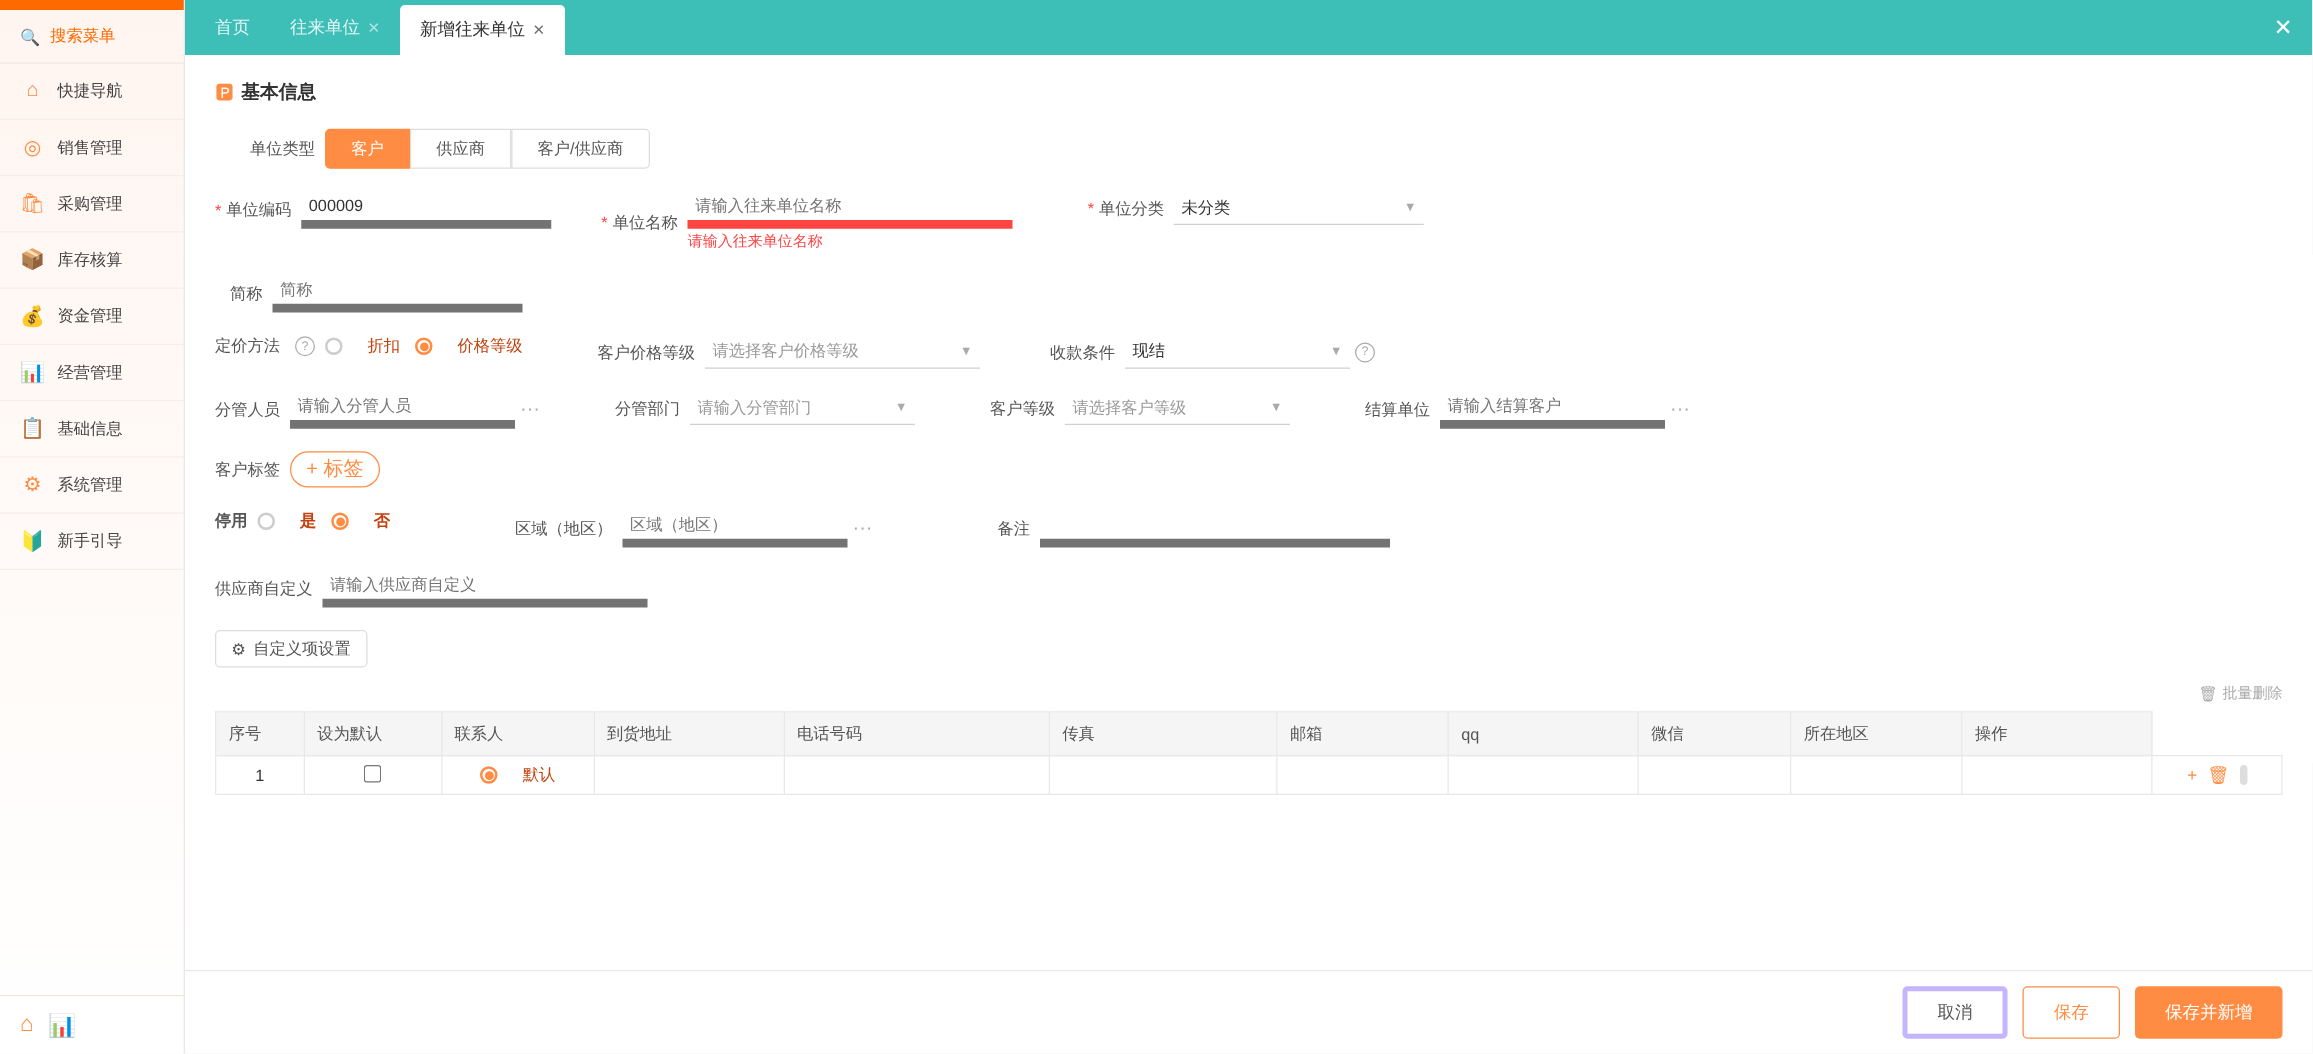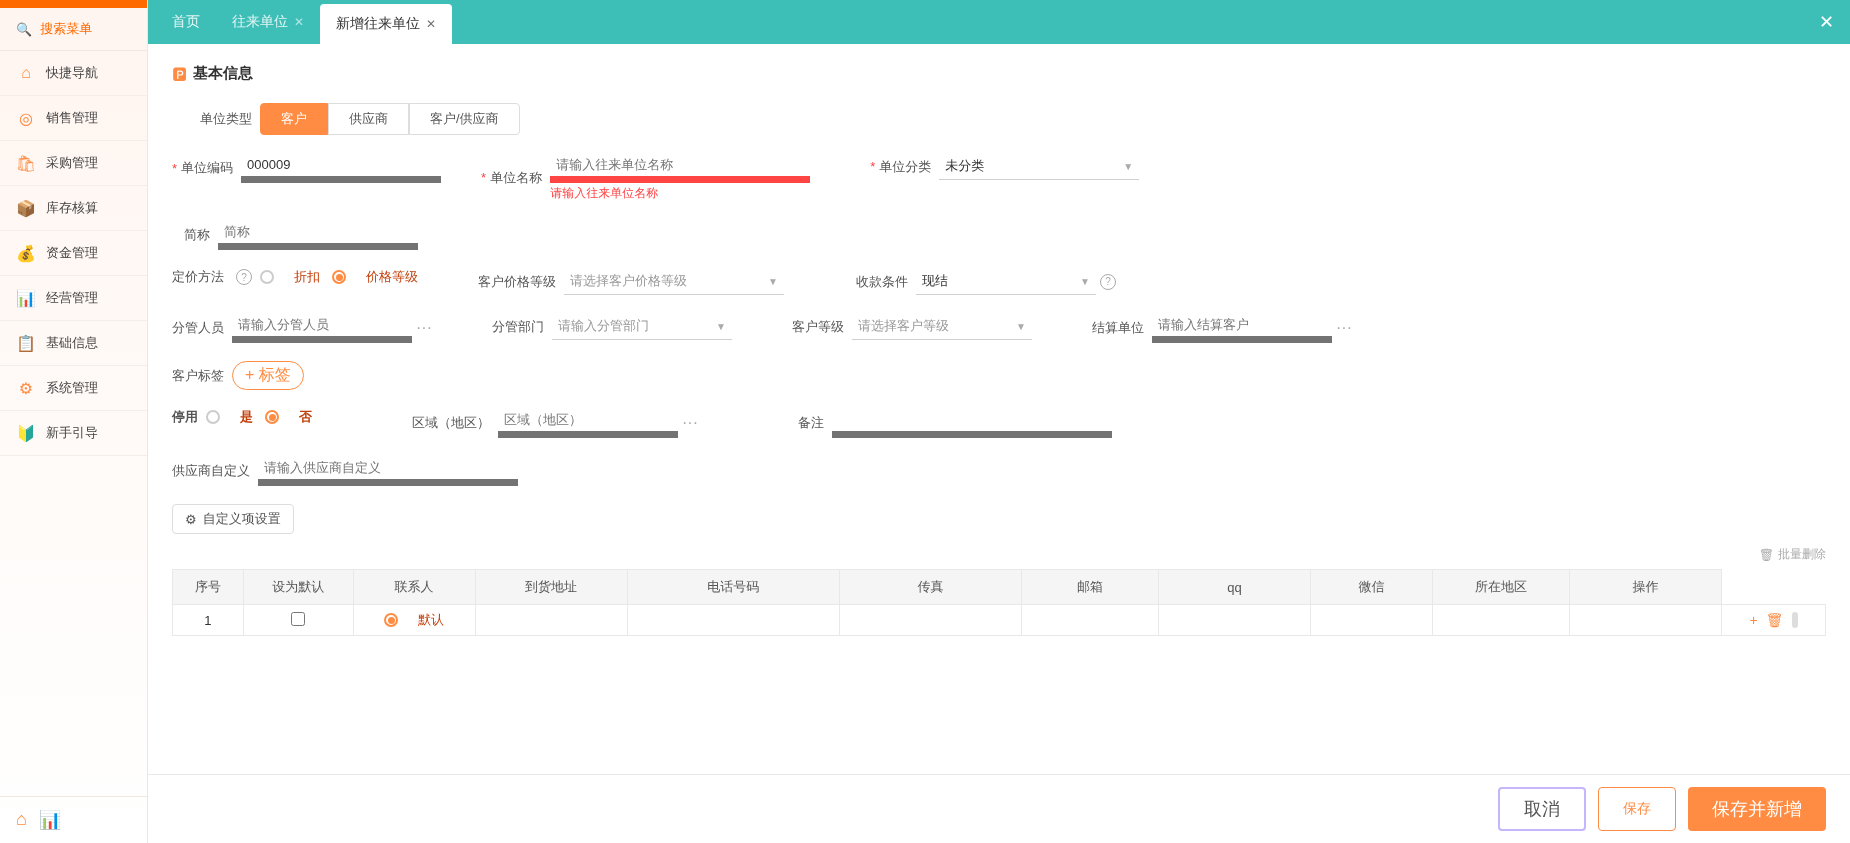--- a/index.html
+++ b/index.html
@@ -299,21 +299,21 @@
     
     .data-table {
       width: 100%;
       border-collapse: collapse;
       font-size: 13px;
     }
     .data-table th {
       background: #f5f5f5;
       border: 1px solid #e8e8e8;
       padding: 8px 10px;
-      text-align: center;
+      text-align: left;
       color: #555;
       font-weight: normal;
     }
     .data-table td {
       border: 1px solid #e8e8e8;
       padding: 6px 10px;
       text-align: center;
       color: #333;
     }
     .table-checkbox {
@@ -351,42 +351,42 @@
     .footer {
       background: #fff;
       border-top: 1px solid #e8e8e8;
       padding: 12px 24px;
       display: flex;
       justify-content: flex-end;
       gap: 12px;
     }
     .btn-cancel {
       padding: 8px 24px;
-      border: 2px solid #c4b5fd;
+      border: 4px solid #c4b5fd;
       border-radius: 4px;
       cursor: pointer;
-      font-size: 18px;
+      font-size: 14px;
       color: #555;
       background: #fff;
     }
     .btn-save {
       padding: 8px 24px;
       border: 1px solid #ff8c42;
       border-radius: 4px;
       cursor: pointer;
       font-size: 14px;
       color: #ff8c42;
       background: #fff;
     }
     .btn-save-new {
       padding: 8px 24px;
       border: none;
       border-radius: 4px;
       cursor: pointer;
-      font-size: 18px;
+      font-size: 14px;
       color: #fff;
       background: #ff8c42;
     }
   </style>
 </head>
 <body>
 
 <div class="sidebar">
   <div class="sidebar-top"></div>
   <div class="sidebar-search">
@@ -520,21 +520,21 @@
   </div>
           </div>
       </div>
       <div class="form-group" style="margin-left:20px;">
         <span class="form-label">客户价格等级</span>
         <div class="form-select" style="width:220px;">
           <span class="select-text">请选择客户价格等级</span>
           <span class="arrow">▼</span>
         </div>
       </div>
-      <div class="form-group" style="margin-left:32px;">
+      <div class="form-group" style="margin-left:16px;">
         <span class="form-label">收款条件</span>
         <div class="form-select" style="width:180px;">
           <span class="select-text has-value">现结</span>
           <span class="arrow">▼</span>
         </div>
         <div class="q-mark">?</div>
       </div>
     </div>
 
     <div class="form-row">

